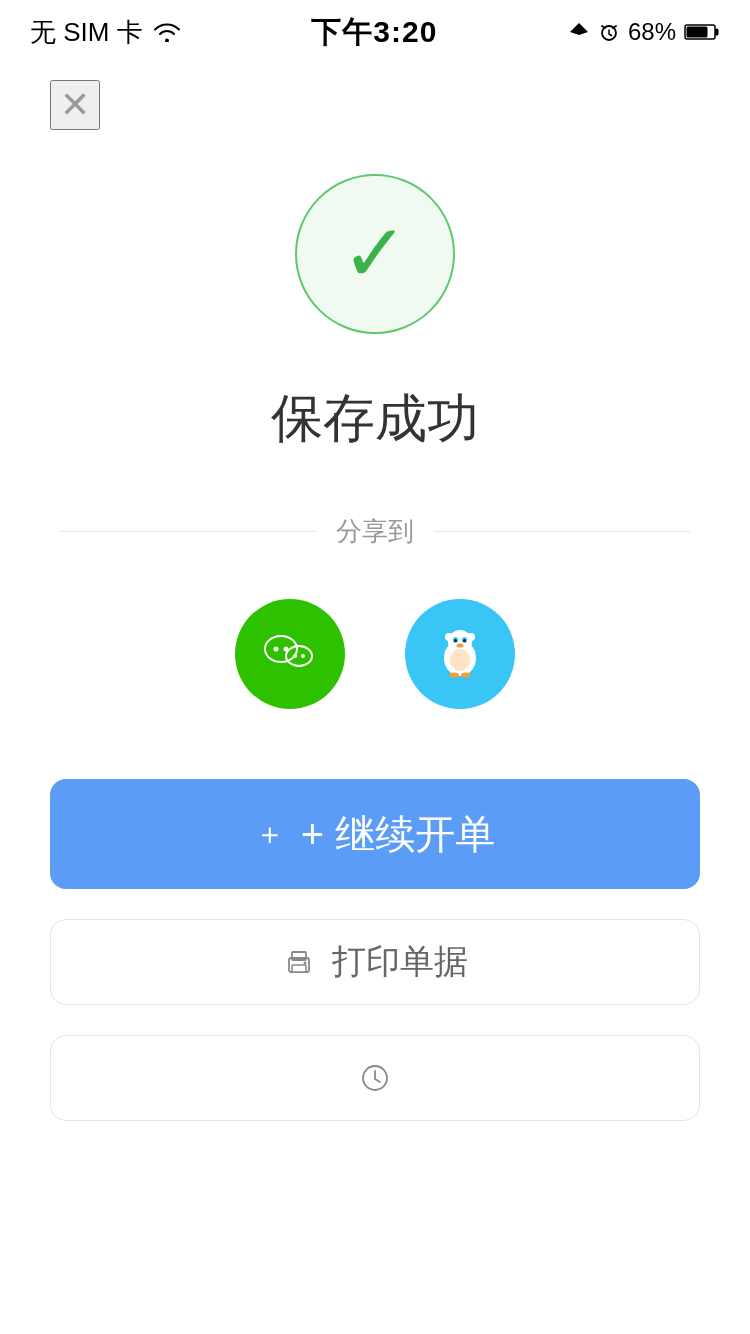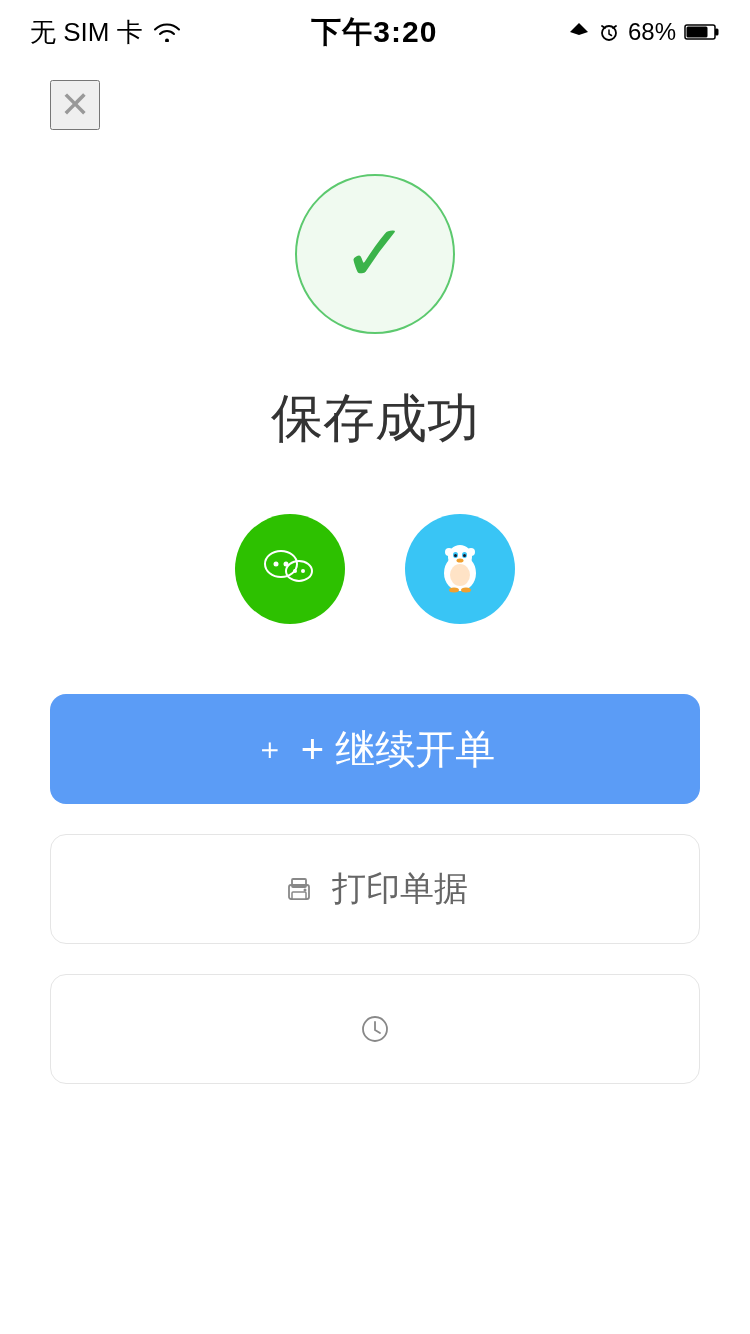--- a/index.html
+++ b/index.html
@@ -180,21 +180,21 @@
     }
 
     .btn-primary-text {
       font-size: 40px;
       color: #fff;
       font-weight: 400;
     }
 
     .btn-secondary {
       width: 100%;
-      height: 110px;
+      height: 86px;
       border-radius: 16px;
       background: #fff;
       border: 1px solid #e5e5e5;
       cursor: pointer;
       display: flex;
       align-items: center;
       justify-content: center;
       gap: 16px;
     }
 
@@ -260,20 +260,25 @@
 </button>
 
 <div class="main-content">
 
   <div class="success-circle">
     <span class="checkmark">✓</span>
   </div>
 
   <div class="success-title">保存成功</div>
 
+  <div class="share-divider">
+    <div class="divider-line"></div>
+    <span class="divider-label">分享到</span>
+    <div class="divider-line"></div>
+  </div>
 
   <div class="share-icons">
 
     <button class="share-icon-btn wechat-btn">
 
       <svg class="wechat-svg" viewBox="0 0 64 64" fill="none">
         <ellipse cx="23" cy="27" rx="16" ry="13" fill="none" stroke="white" stroke-width="2"></ellipse>
         <circle cx="18" cy="27" r="2.5" fill="white"></circle>
         <circle cx="28" cy="27" r="2.5" fill="white"></circle>
         <path d="M32 32c2 0 10 1 14 6 0 0 1-8-5-12" fill="none"></path>

